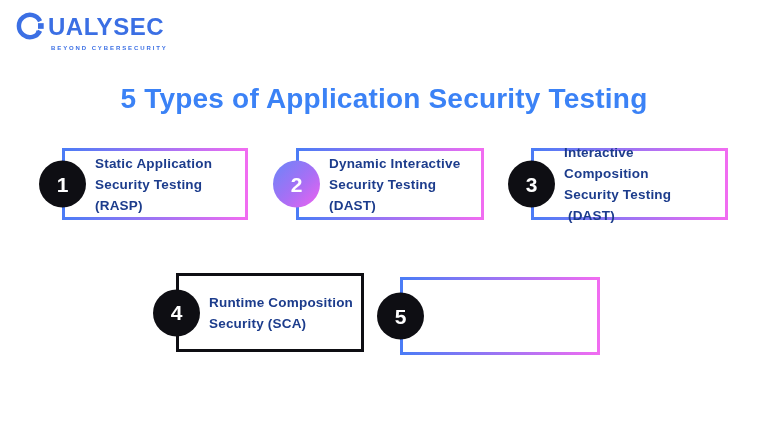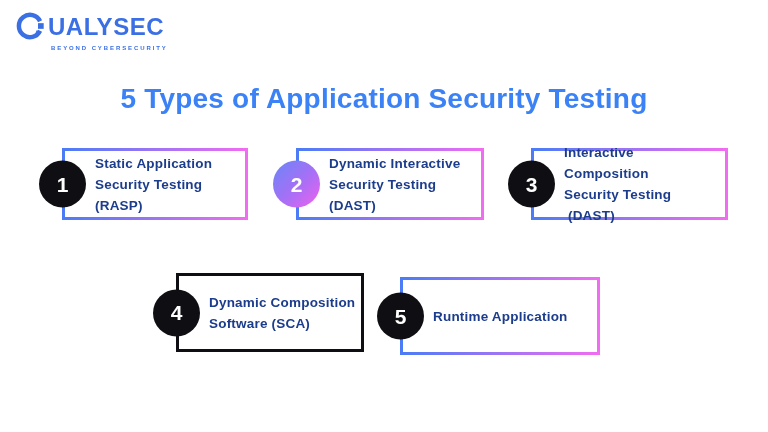--- a/index.html
+++ b/index.html
@@ -157,25 +157,24 @@
     <div class="card-text">
       <div class="line">Interactive Composition</div>
       <div class="line">Security Testing</div>
       <div class="line"> (DAST)</div>
     </div>
   </div>
 
   <div class="card black-border card-4">
     <div class="badge">4</div>
     <div class="card-text">
-      <div class="line">Dynamic Composition</div>
-      <div class="line">Software (SCA)</div>
+      <div class="line">Runtime Composition</div>
+      <div class="line">Security (SCA)</div>
     </div>
   </div>
 
   <div class="card card-5">
     <div class="badge">5</div>
     <div class="card-text">
-      <div class="line">Runtime Application</div>
     </div>
   </div>
 
 </div>
 
 </body></html>

